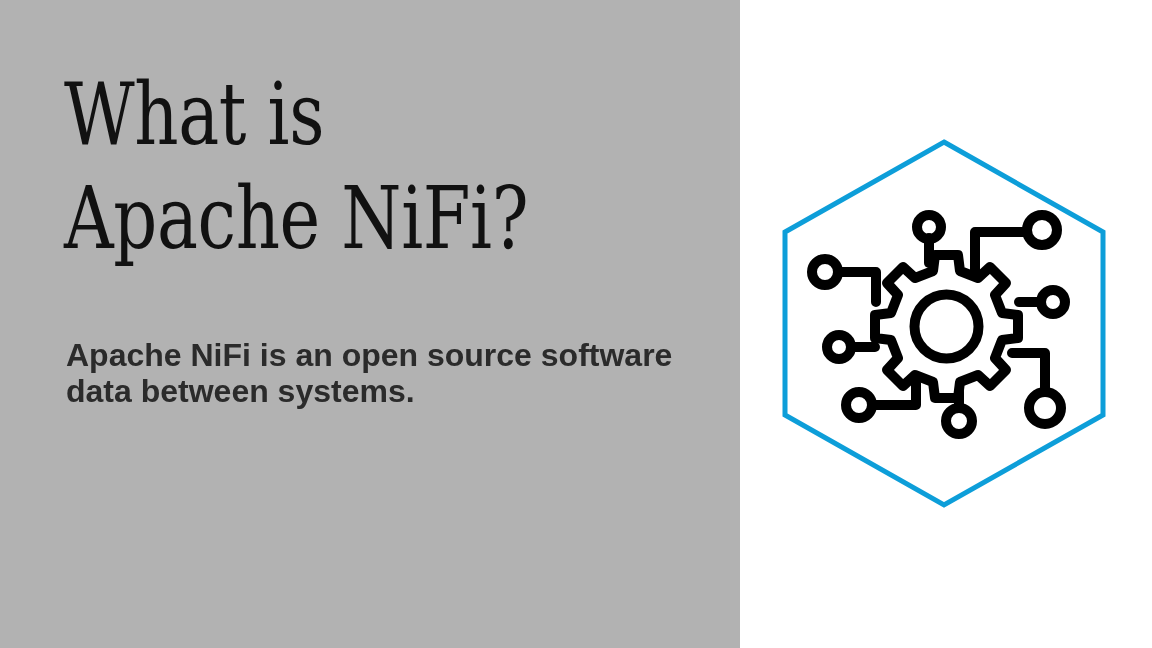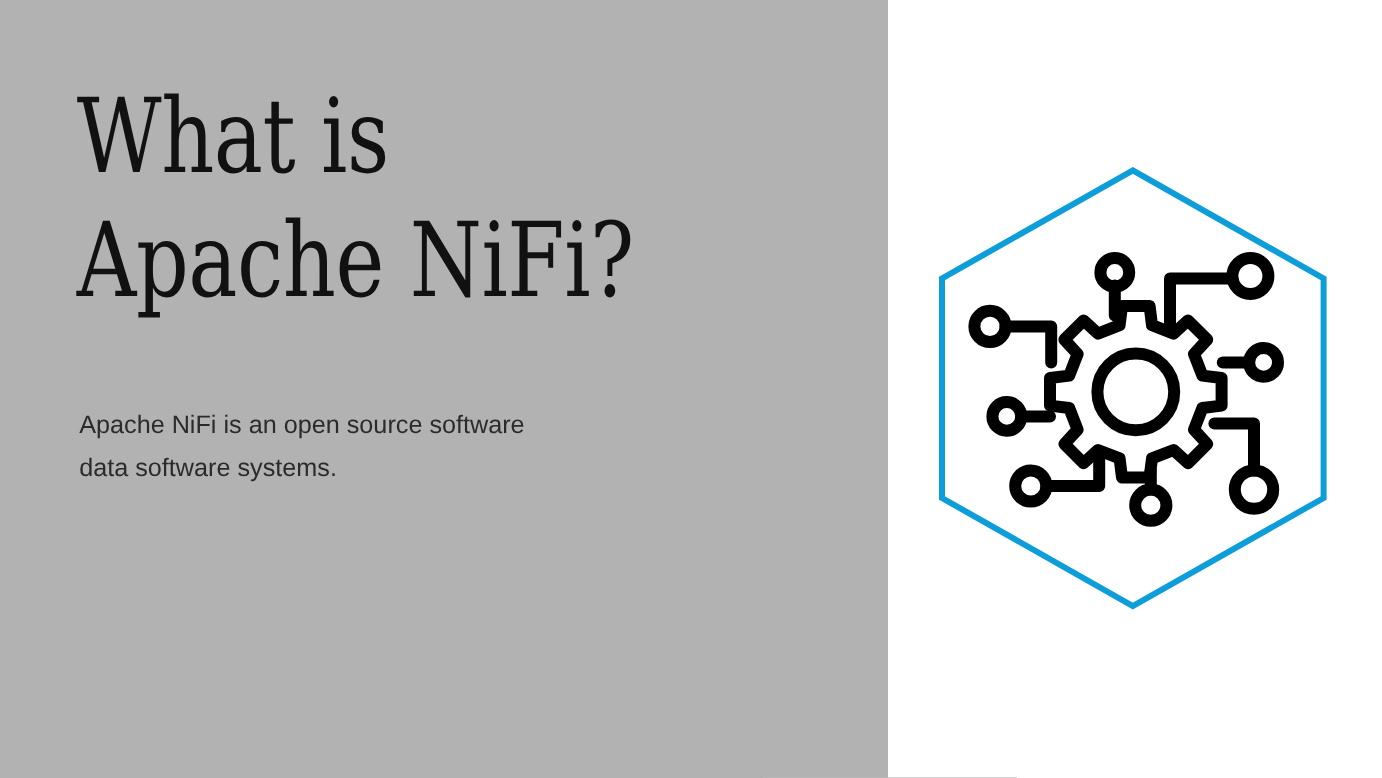--- a/index.html
+++ b/index.html
@@ -52,22 +52,22 @@
 
   #body-block {
     position: absolute;
     left: 66px;
     top: 337px;
     width: 580px;
   }
 
   .body-line {
     font-family: "Liberation Sans", sans-serif;
-    font-weight: 400;
-    font-size: 21px;
+    font-weight: 700;
+    font-size: 32px;
     line-height: 36px;
     color: #2b2b2b;
     white-space: nowrap;
   }
 
   
   #right-panel {
     position: absolute;
     left: 740px;
     top: 0;
@@ -92,21 +92,21 @@
 
   <div id="left-panel">
 
     <div id="title-block">
       <div class="title-line">What is</div>
       <div class="title-line">Apache NiFi?</div>
     </div>
 
     <div id="body-block">
       <div class="body-line">Apache NiFi is an open source software</div>
-      <div class="body-line">data software systems.</div>
+      <div class="body-line">data between systems.</div>
     </div>
 
   </div>
 
   <div id="right-panel">
 
     <svg id="hex-icon" viewBox="0 0 340 390">
 
       <polygon points="169,12 328,102 328,285 169,375 10,285 10,102" fill="none" stroke="#0d9ed9" stroke-width="5" stroke-linejoin="miter"></polygon>
 

